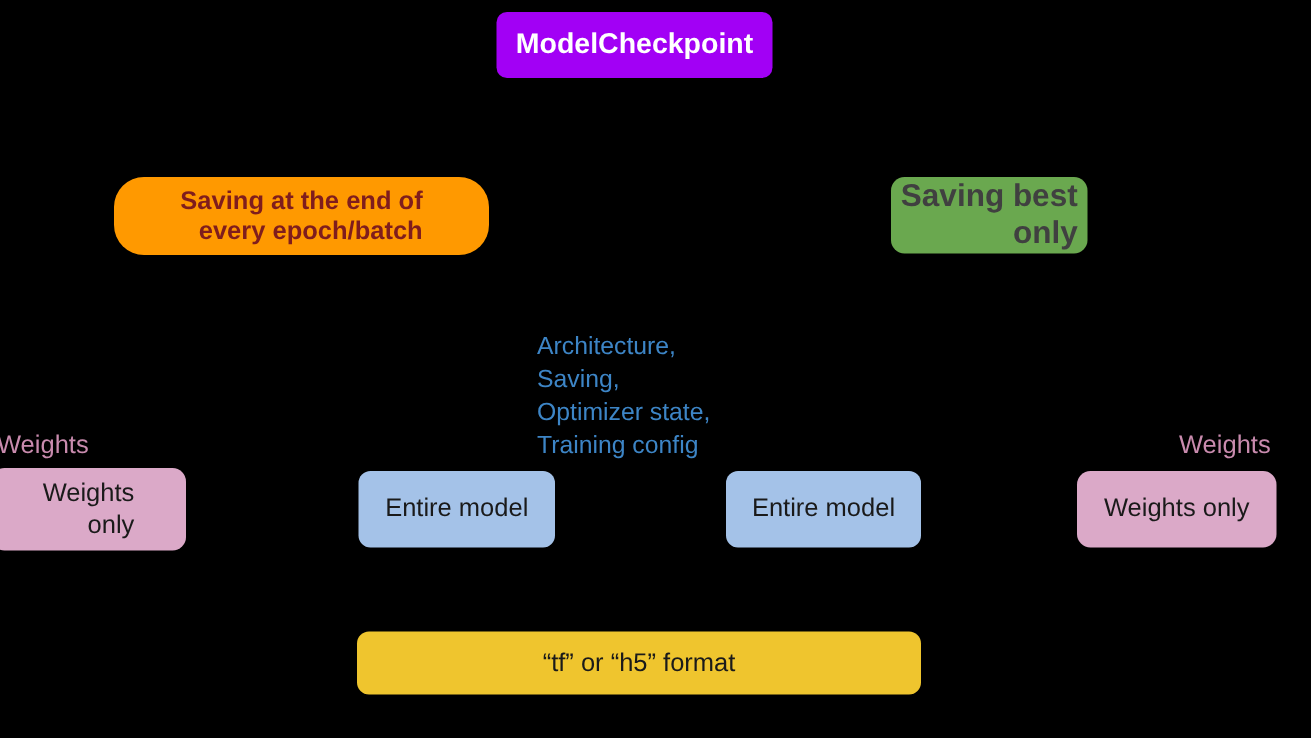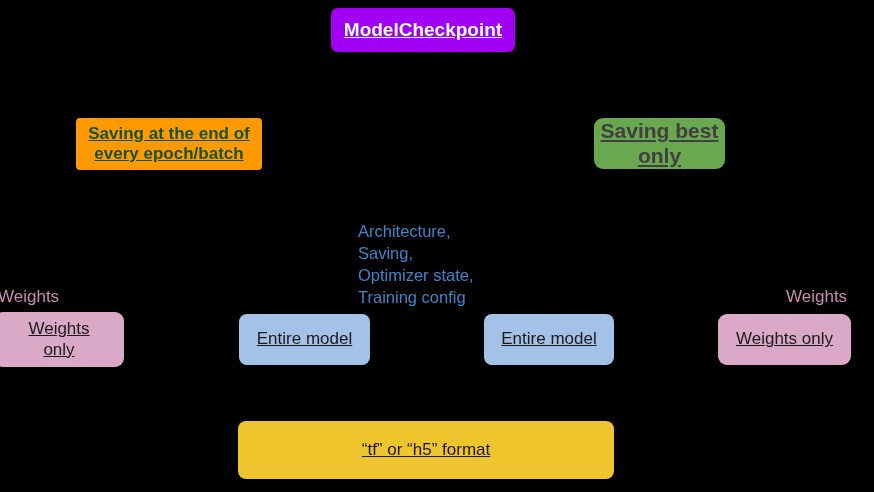--- a/index.html
+++ b/index.html
@@ -15,25 +15,24 @@
     background: #000000;
     overflow: hidden;
     font-family: "Liberation Sans", sans-serif;
   }
   .node {
     position: absolute;
     box-sizing: border-box;
     display: flex;
     align-items: center;
     justify-content: center;
-    text-align: center;
+    text-align: right;
     border-radius: 8px;
     line-height: 1.18;
     white-space: pre-line;
-    text-decoration: underline;
   }
   .label-text {
     position: absolute;
     box-sizing: border-box;
     white-space: pre-line;
   }
 
   
   .node-root {
     left: 331px;
@@ -44,27 +43,27 @@
     color: #FFFFFF;
     font-size: 19px;
     font-weight: bold;
     border-radius: 7px;
   }
 
   
   .node-branch-left {
     left: 76px;
     top: 118px;
-    width: 186px;
+    width: 250px;
     height: 52px;
     background: #FF9900;
-    color: #14532d;
+    color: #7f1d1d;
     font-size: 17px;
     font-weight: bold;
-    border-radius: 4px;
+    border-radius: 20px;
   }
   .node-branch-right {
     left: 594px;
     top: 118px;
     width: 131px;
     height: 51px;
     background: #6AA84F;
     color: #404040;
     font-size: 21px;
     font-weight: bold;
@@ -141,21 +140,21 @@
     color: #1A1A1A;
     font-size: 17px;
     border-radius: 9px;
   }
 
   
   .node-format {
     left: 238px;
     top: 421px;
     width: 376px;
-    height: 58px;
+    height: 42px;
     background: #EFC52E;
     color: #1A1A1A;
     font-size: 17px;
     border-radius: 8px;
   }
 </style>
 </head>
 <body>
 
 <div id="canvas">

